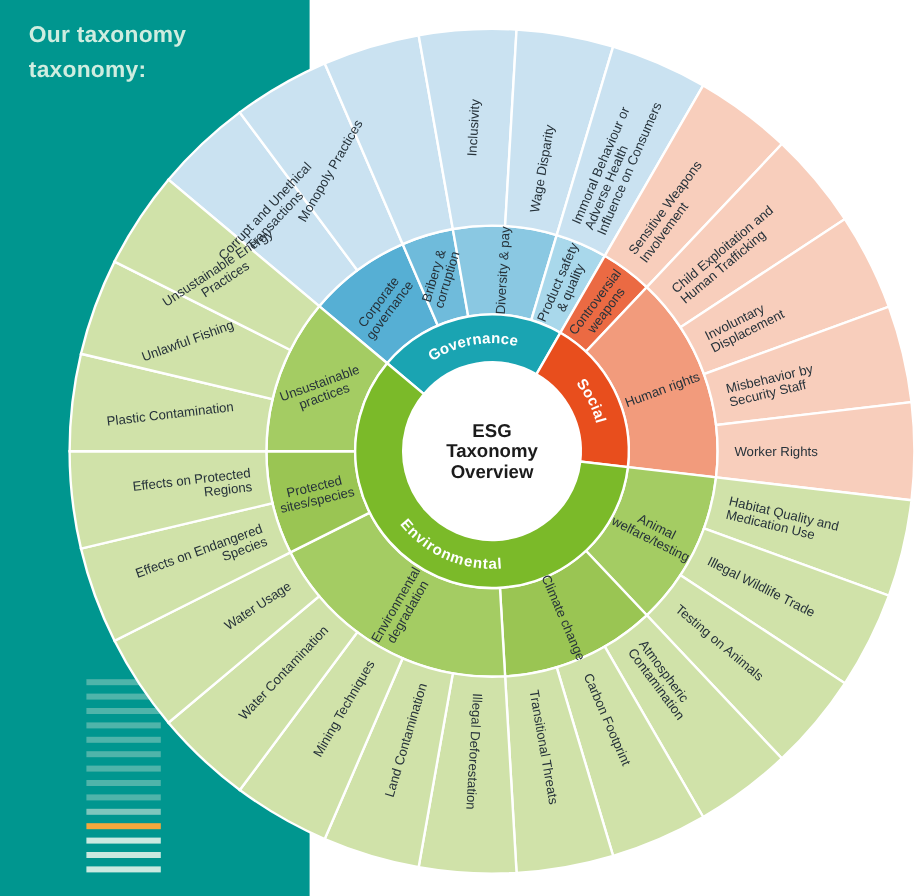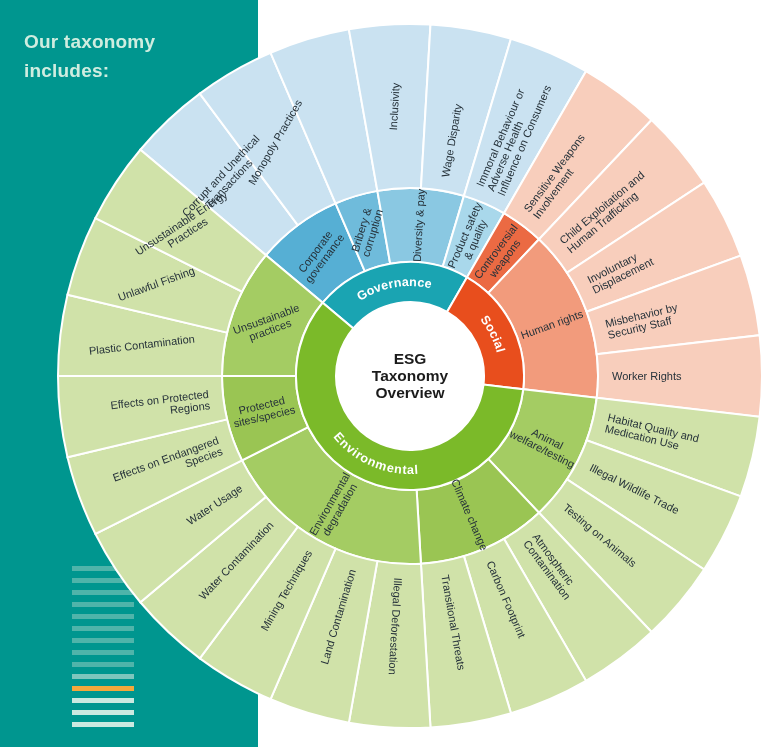--- a/index.html
+++ b/index.html
@@ -1,38 +1,38 @@
 <!DOCTYPE html>
 <html><head>
 <meta charset="utf-8">
 <style>
   *{box-sizing:border-box;margin:0;padding:0}
   html,body{width:768px;height:747px;overflow:hidden;background:#fff;
     font-family:"Liberation Sans","DejaVu Sans",sans-serif}
   .page{position:relative;width:768px;height:747px;background:#fff}
   .side-band{position:absolute;left:0;top:0;width:258px;height:747px}
-  .intro{position:absolute;left:24px;top:28px;font-size:19px;font-weight:bold;
+  .intro{position:absolute;left:24px;top:16px;font-size:19px;font-weight:bold;
     line-height:1.5;letter-spacing:.2px}
   .stripes{position:absolute;left:72px;top:566px;width:62px}
   .stripe{height:5px;margin-bottom:7px}
   #sunburst{position:absolute;left:0;top:0}
   .wedge{stroke:#ffffff;stroke-width:2px}
   .lbl-outer{font-size:11px}
   .lbl-mid{font-size:11px}
   .lbl-cat{font-size:12.5px;font-weight:bold;letter-spacing:.5px}
   .lbl-center{font-size:15.5px;font-weight:bold;fill:#1B1B1B}
 </style>
 </head>
 <body>
 
 <div class="page">
   <div class="side-band" style="background: rgb(0, 150, 143);"></div>
   <div class="intro" style="color: rgb(207, 237, 224);">
     <div class="intro-line">Our taxonomy</div>
-    <div class="intro-line">includes:</div>
+    <div class="intro-line">taxonomy:</div>
   </div>
   <div class="stripes" id="stripes">
       <div class="stripe" style="background: rgb(79, 180, 170);"></div>
       <div class="stripe" style="background: rgb(79, 180, 170);"></div>
       <div class="stripe" style="background: rgb(79, 180, 170);"></div>
       <div class="stripe" style="background: rgb(79, 180, 170);"></div>
       <div class="stripe" style="background: rgb(79, 180, 170);"></div>
       <div class="stripe" style="background: rgb(79, 180, 170);"></div>
       <div class="stripe" style="background: rgb(79, 180, 170);"></div>
       <div class="stripe" style="background: rgb(79, 180, 170);"></div>

